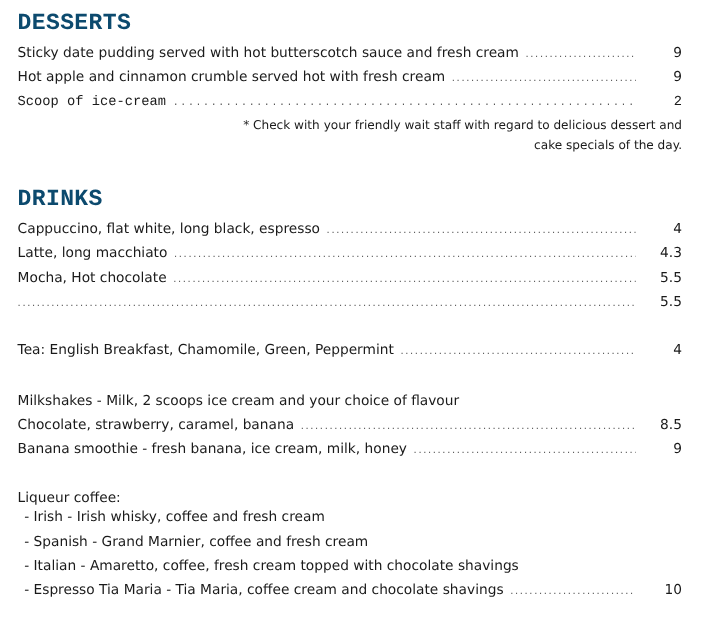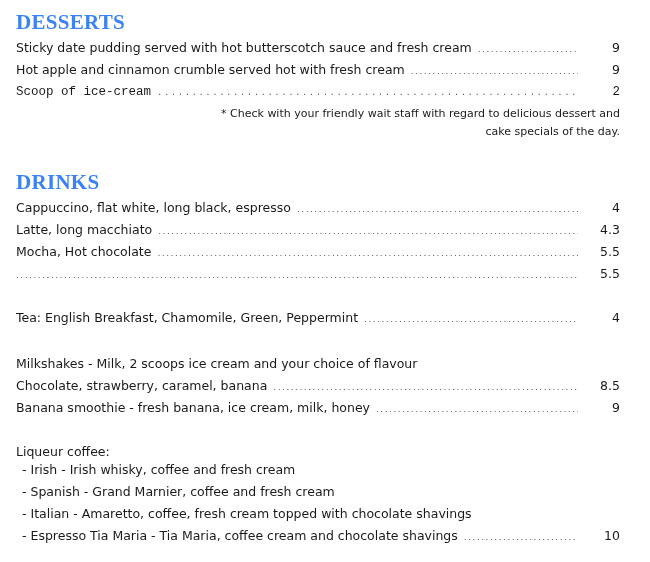--- a/index.html
+++ b/index.html
@@ -1,19 +1,19 @@
 <!DOCTYPE html>
 <html><head>
   <meta charset="utf-8">
   <style>
     html, body { margin: 0; padding: 0; background: #ffffff; }
     body { width: 650px; height: 562px; position: relative; overflow: hidden;
            font-family: "DejaVu Sans", sans-serif; color: #1a1a1a; }
-    .heading { position: absolute; left: 16px; font-family: Liberation Serif, serif;
-               font-weight: bold; font-size: 21px; color: #3b82f6; letter-spacing: 0.3px; }
+    .heading { position: absolute; left: 16px; font-family: Liberation Mono, monospace;
+               font-weight: bold; font-size: 21px; color: #0c4a6e; letter-spacing: 0.3px; }
     .row { position: absolute; left: 16px; width: 604px; height: 18px; font-size: 12.5px;
            line-height: 18px; display: flex; align-items: baseline; white-space: nowrap; }
     .row .name { flex: 0 0 auto; padding-right: 6px; }
     .row .dots { flex: 1 1 auto; overflow: hidden; color: #555; font-size: 9px;
                  letter-spacing: 1.5px; margin-right: 14px; }
     .row .dots::before { content: "................................................................................................................................................................................................"; }
     .row .price { flex: 0 0 auto; width: 28px; text-align: right; }
     .plain { position: absolute; left: 16px; font-size: 12.5px; line-height: 18px; white-space: nowrap; }
     .note { position: absolute; left: 16px; width: 604px; text-align: right; font-size: 11px; line-height: 18px; }
     .indent { left: 22px; }

